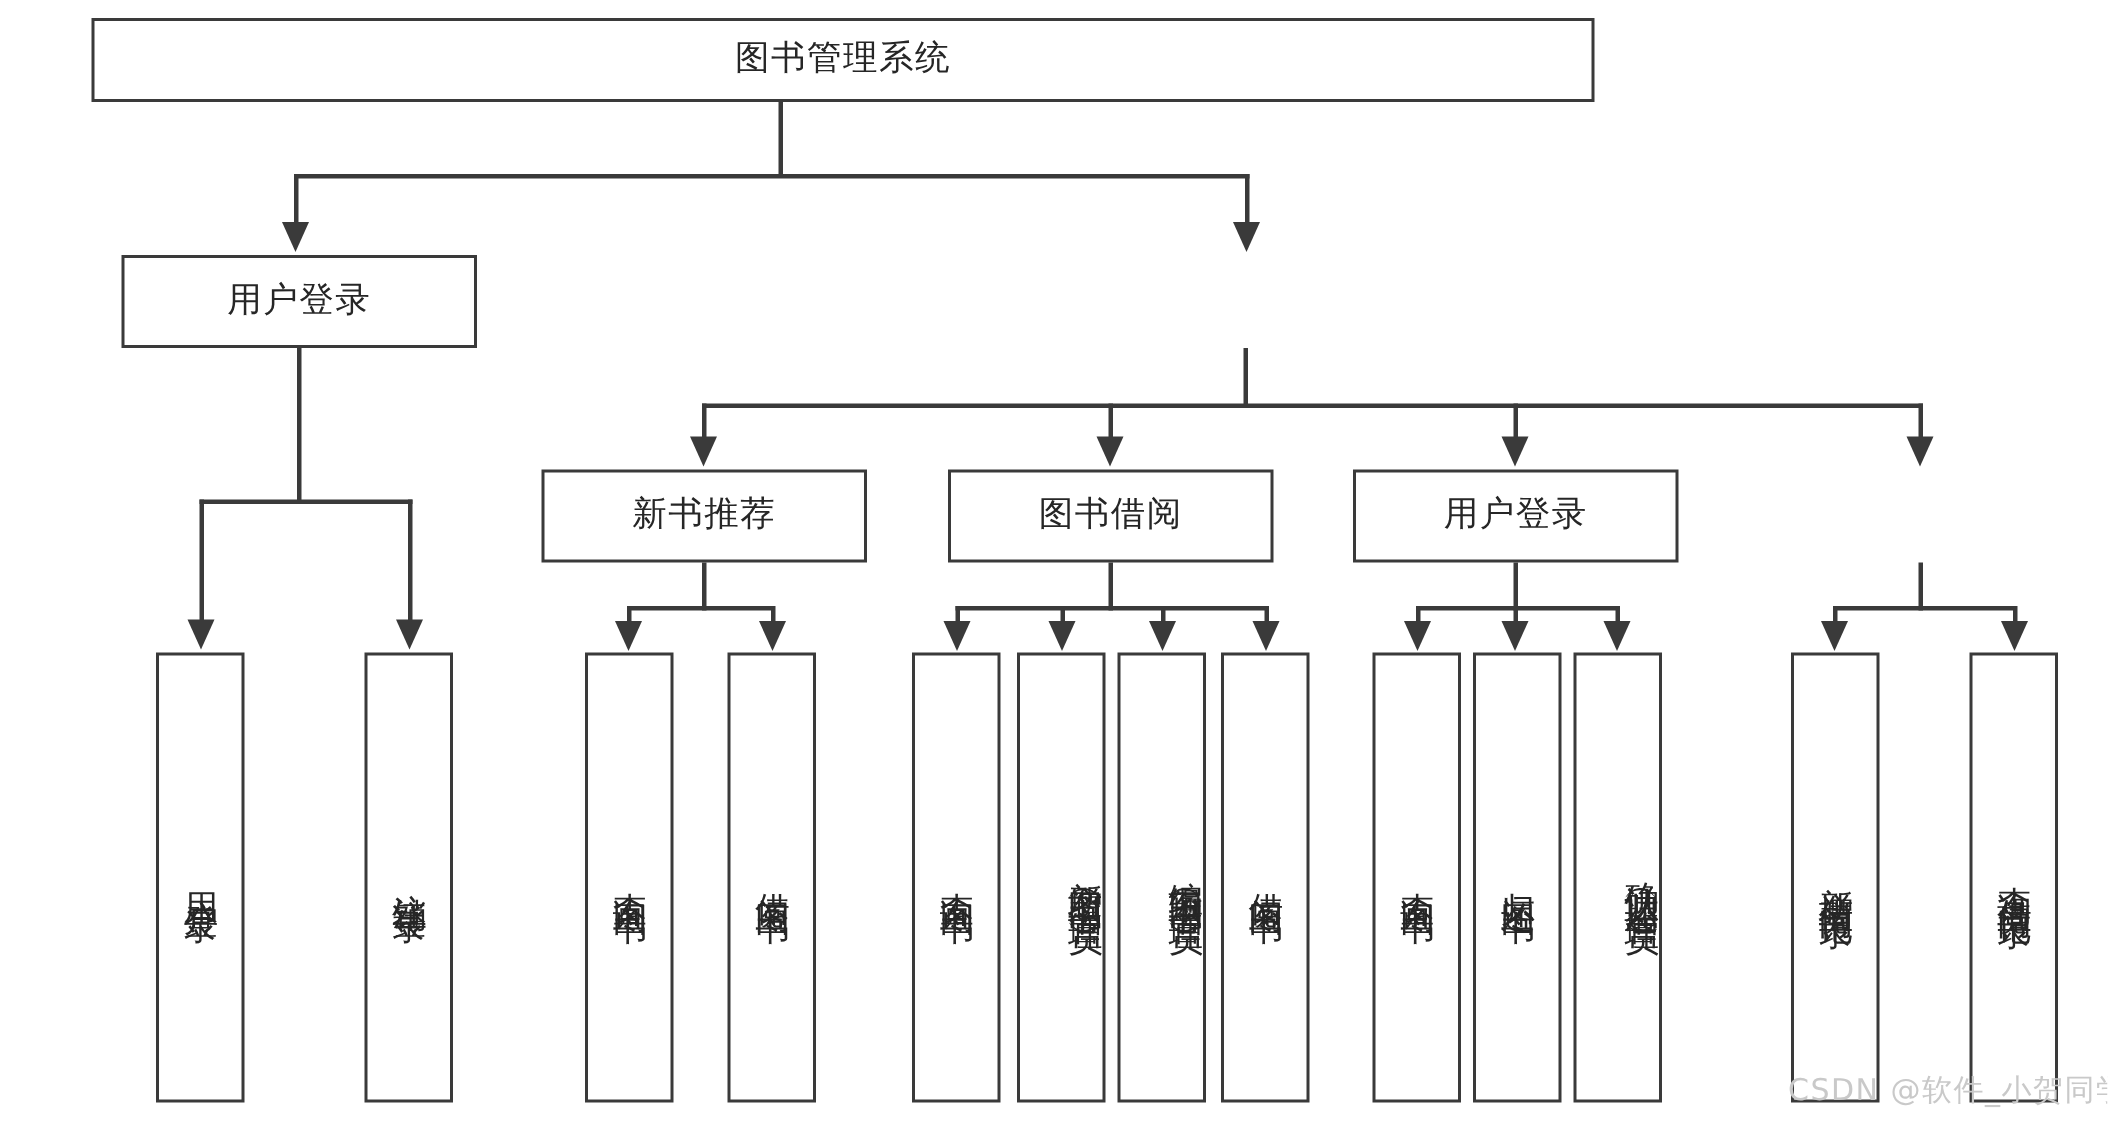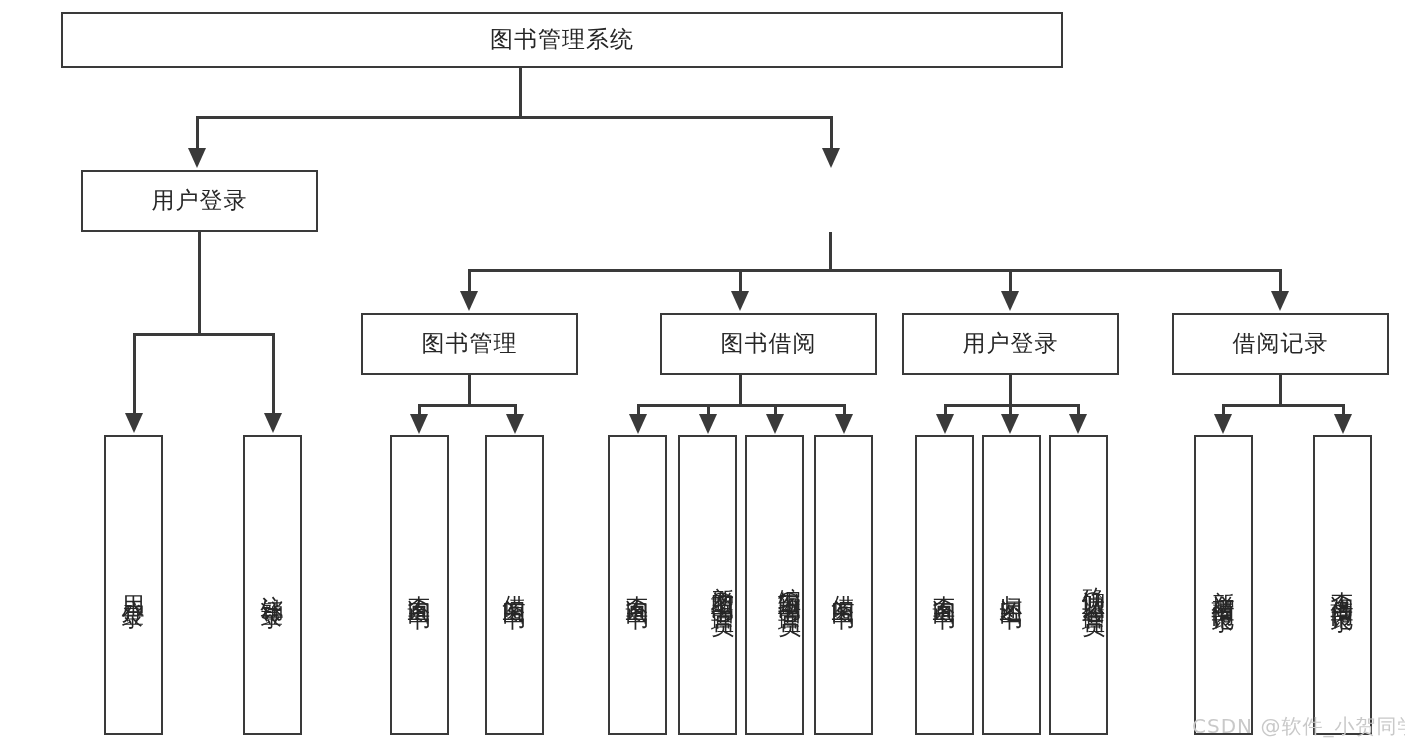--- a/index.html
+++ b/index.html
@@ -111,30 +111,27 @@
   <div class="edge v" style="left:468px; top:269px; height:24px;"></div>
   <div class="arrow" style="left:460px; top:291px;"></div>
   <div class="edge v" style="left:739px; top:269px; height:24px;"></div>
   <div class="arrow" style="left:731px; top:291px;"></div>
   <div class="edge v" style="left:1009px; top:269px; height:24px;"></div>
   <div class="arrow" style="left:1001px; top:291px;"></div>
   <div class="edge v" style="left:1279px; top:269px; height:24px;"></div>
   <div class="arrow" style="left:1271px; top:291px;"></div>
 
   <div class="node horiz" style="left:361px; top:313px; width:217px; height:62px;">
-    <span class="label">图书管理</span>
-  </div>
-  <div class="node horiz" style="left:632px; top:313px; width:217px; height:62px;margin-left:28px;">
+    <span class="label">新书推荐</span>
+  </div>
+  <div class="node horiz" style="left:632px; top:313px; width:217px; height:62px;">
     <span class="label">图书借阅</span>
   </div>
   <div class="node horiz" style="left:902px; top:313px; width:217px; height:62px;">
     <span class="label">用户登录</span>
-  </div>
-  <div class="node horiz" style="left:1172px; top:313px; width:217px; height:62px;">
-    <span class="label">借阅记录</span>
   </div>
 
   <div class="edge v" style="left:468px; top:375px; height:32px;"></div>
   <div class="edge h" style="left:418px; top:404px; width:98px;"></div>
   <div class="edge v" style="left:418px; top:404px; height:14px;"></div>
   <div class="arrow" style="left:410px; top:414px;"></div>
   <div class="edge v" style="left:514px; top:404px; height:14px;"></div>
   <div class="arrow" style="left:506px; top:414px;"></div>
 
   <div class="edge v" style="left:739px; top:375px; height:32px;"></div>

